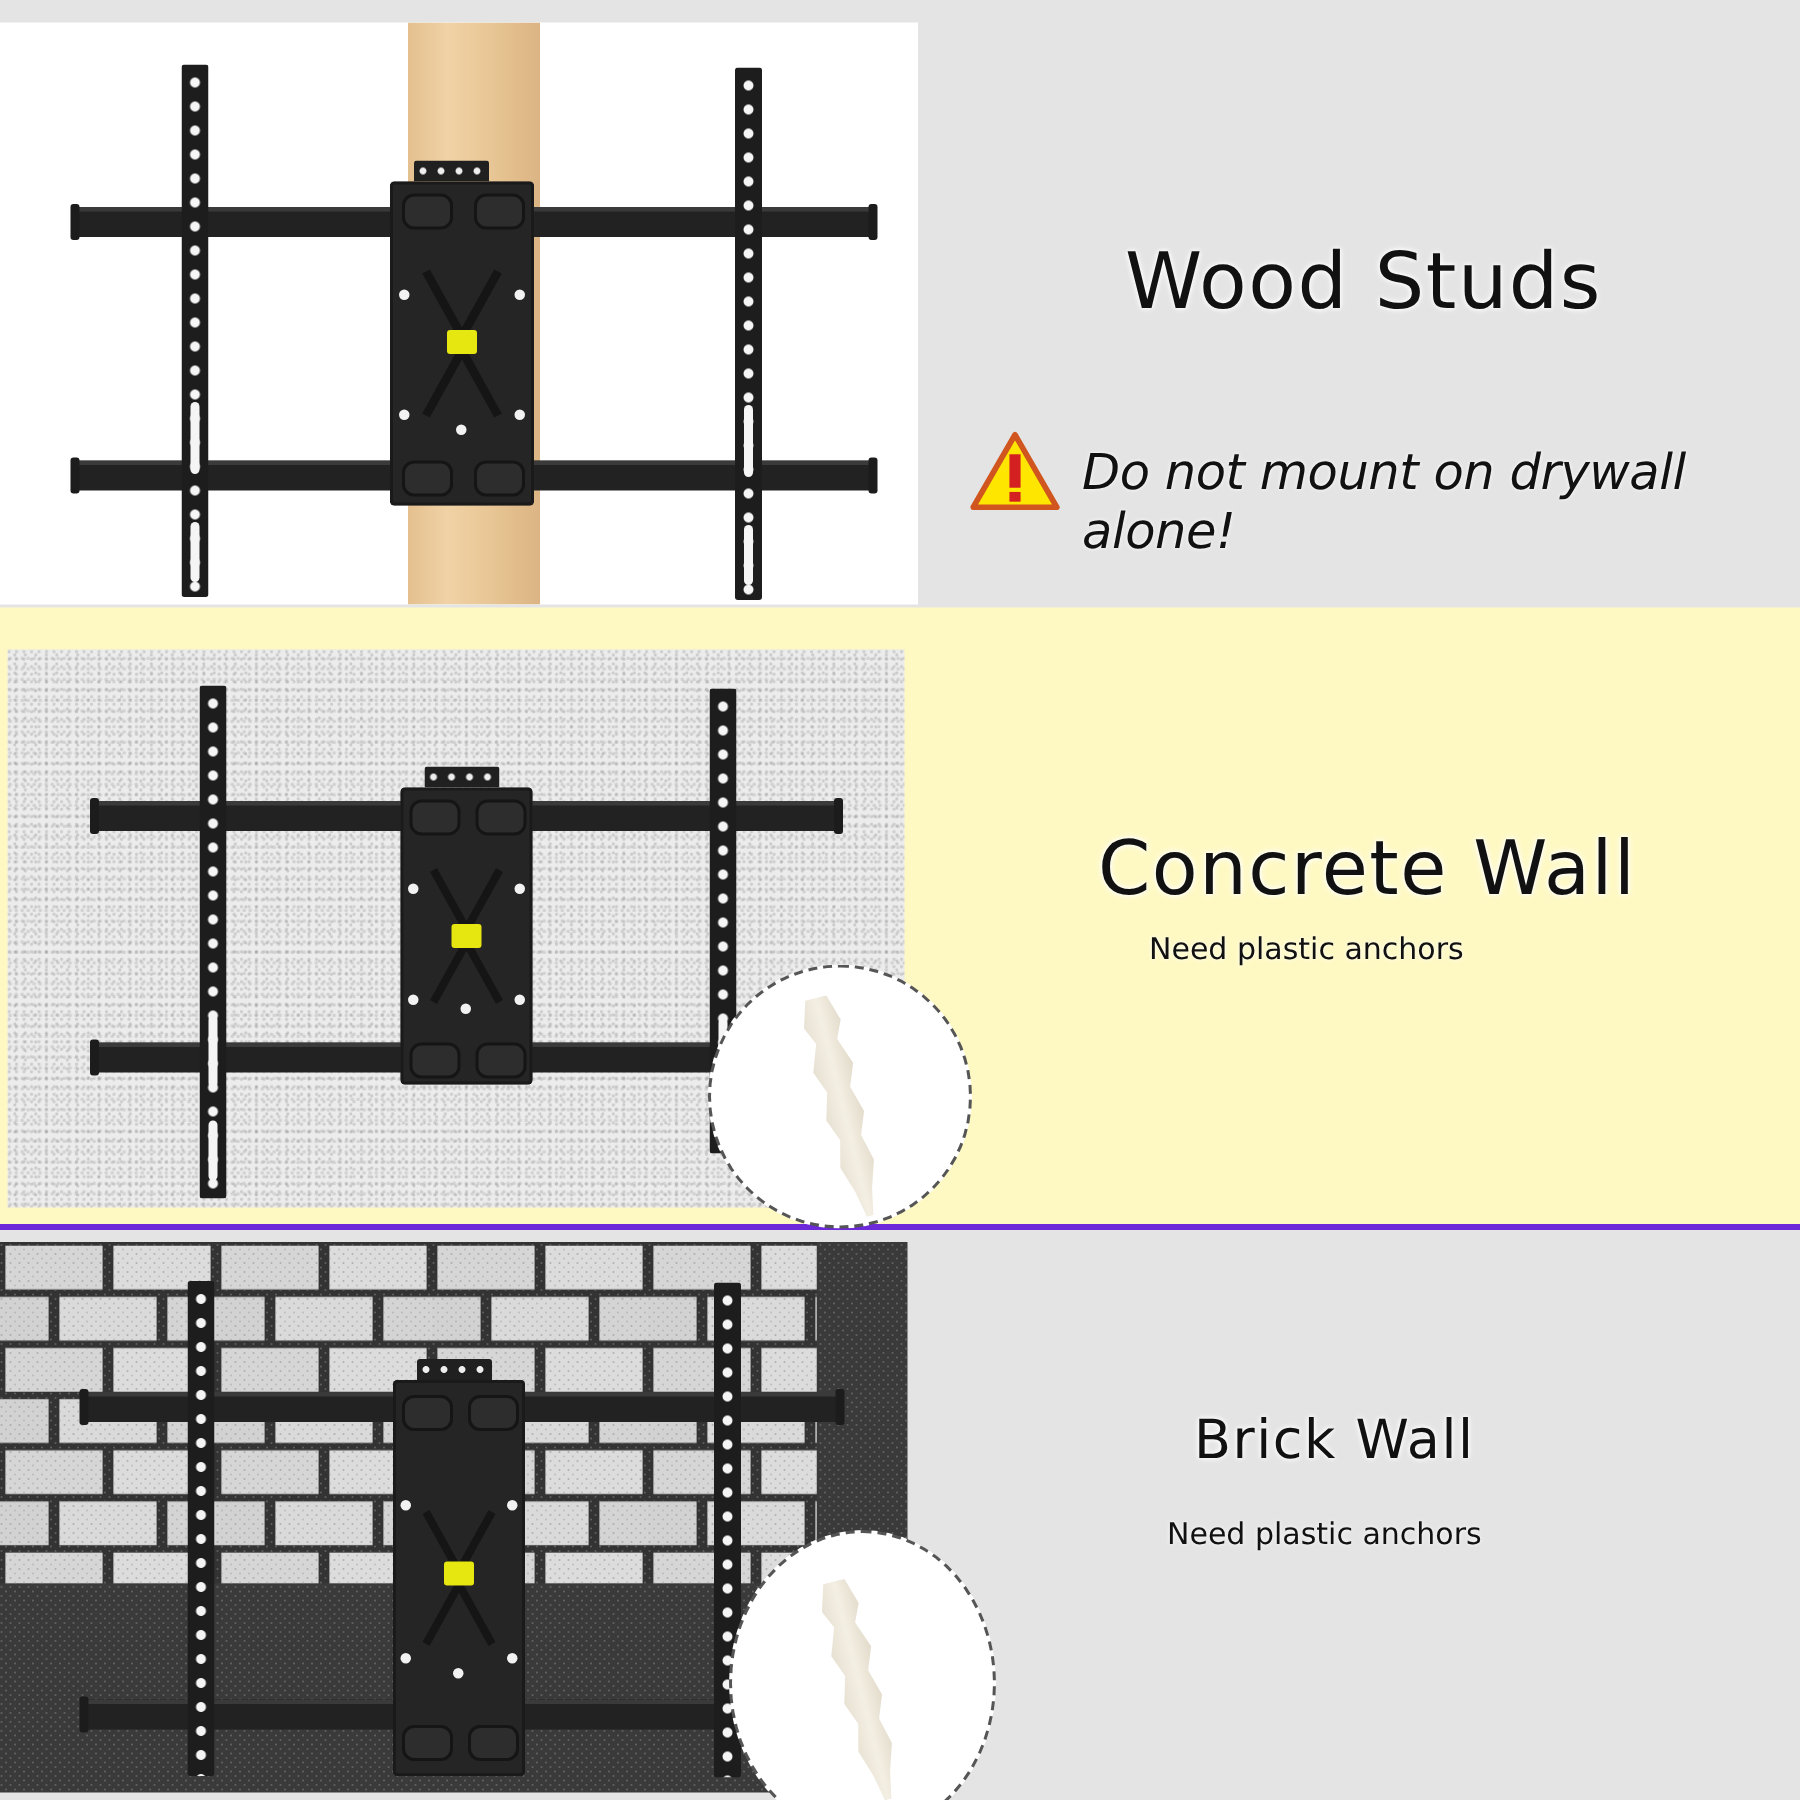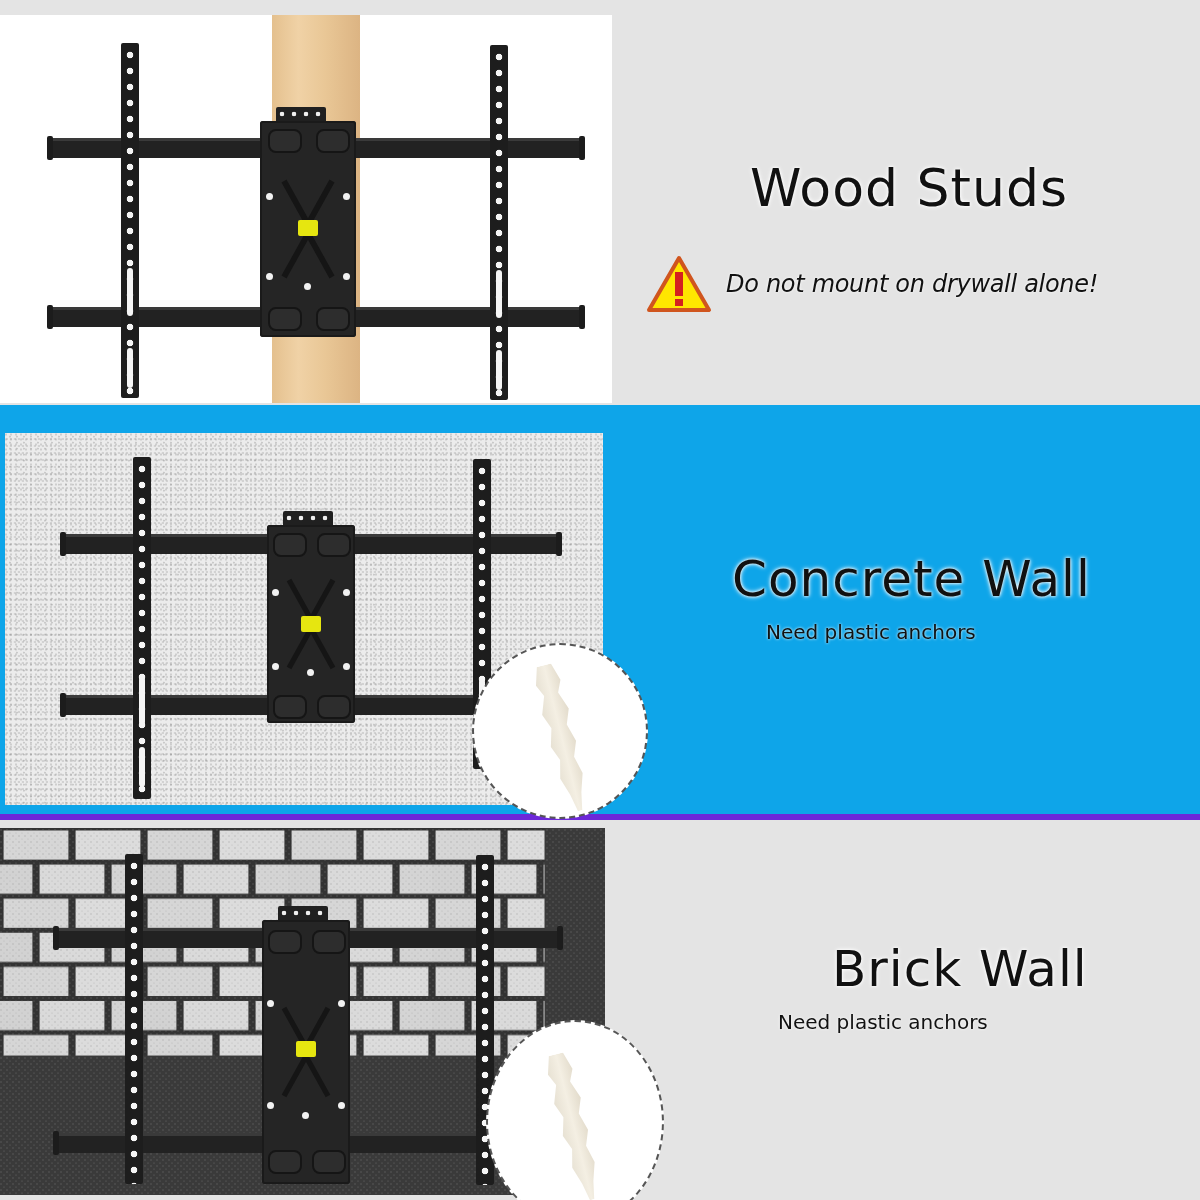--- a/index.html
+++ b/index.html
@@ -1,19 +1,19 @@
 <!DOCTYPE html>
 <html><head>
 <meta charset="utf-8">
 <style>
   html, body { margin:0; padding:0; }
   body { width:1200px; height:1200px; position:relative; overflow:hidden; background:#e4e4e4; font-family:"DejaVu Sans", sans-serif; }
   .section { position:absolute; left:0; width:1200px; }
   .sec-wood { top:0; height:405px; background:#e4e4e4; }
-  .sec-concrete { top:405px; height:415px; background:#0ea5e9; border-bottom:6px solid #6d28d9; box-sizing:border-box; }
+  .sec-concrete { top:405px; height:415px; background:#fef9c3; border-bottom:4px solid #6d28d9; box-sizing:border-box; }
   .sec-brick { top:820px; height:380px; background:#e4e4e4; }
 
   .panel { position:absolute; overflow:hidden; }
   .wood-panel { left:0; top:15px; width:612px; height:388px; background:#ffffff; }
   .concrete-panel { left:5px; top:28px; width:598px; height:372px;
     background-color:#ececec;
     background-image:
       radial-gradient(circle at 20% 30%, rgba(150,150,150,0.35) 0.8px, transparent 1.4px),
       radial-gradient(circle at 70% 60%, rgba(120,120,120,0.3) 0.7px, transparent 1.3px),
       radial-gradient(circle at 45% 85%, rgba(170,170,170,0.4) 0.9px, transparent 1.5px);
@@ -43,21 +43,21 @@
   .anchor { position:absolute; width:36px; height:150px;
     background:linear-gradient(90deg,#e2dccd,#f4efe3 50%,#ddd5c4);
     clip-path:polygon(30% 0,70% 0,85% 12%,70% 20%,88% 32%,72% 42%,86% 54%,70% 64%,82% 76%,66% 88%,56% 100%,44% 100%,34% 88%,18% 76%,30% 64%,14% 54%,28% 42%,12% 32%,30% 20%,15% 12%);
     transform:rotate(-14deg); }
 
   .title { position:absolute; color:#111; font-family:"DejaVu Sans", sans-serif; white-space:nowrap; letter-spacing:1px;
     text-shadow:0 0 3px #fff, 0 0 5px #fff; font-weight:normal; }
   .subtitle { position:absolute; color:#111; font-family:"DejaVu Sans", sans-serif; white-space:nowrap; font-size:20px;
     text-shadow:0 0 3px #fff; }
   .warning-row { position:absolute; left:646px; top:255px; display:flex; align-items:center; }
-  .warning-text { font-family:"DejaVu Sans", sans-serif; font-style:italic; font-size:24px; color:#111; margin-left:14px; text-shadow:0 0 3px #fff; letter-spacing:-0.3px; }
+  .warning-text { font-family:"DejaVu Sans", sans-serif; font-style:italic; font-size:33px; color:#111; margin-left:14px; text-shadow:0 0 3px #fff; letter-spacing:-0.3px;margin-top:40px; }
 </style>
 </head>
 <body>
 
 <div class="section sec-wood">
   <div class="panel wood-panel">
     <div class="stud"></div>
     <div class="bar" style="left:50px;top:123px;width:532px;"></div>
     <div class="bar" style="left:50px;top:292px;width:532px;"></div>
     <div class="rail" style="left:121px;top:28px;height:355px;">
@@ -172,15 +172,15 @@
         <span class="screw" style="left:76px;top:80px;"></span>
       <span class="screw" style="left:5px;top:182px;"></span>
         <span class="screw" style="left:76px;top:182px;"></span>
       <span class="screw" style="left:40px;top:192px;"></span>
     </div>
   </div>
   <div class="anchor-circle" style="left:486px;top:200px;width:174px;height:200px;">
     <div class="anchor" style="left:68px;top:30px;"></div>
   </div>
 
-  <div class="title" style="left:832px;top:120px;font-size:50px;">Brick Wall</div>
+  <div class="title" style="left:796px;top:120px;font-size:36px;">Brick Wall</div>
   <div class="subtitle" style="left:778px;top:190px;">Need plastic anchors</div>
 </div>
 
 </body></html>

